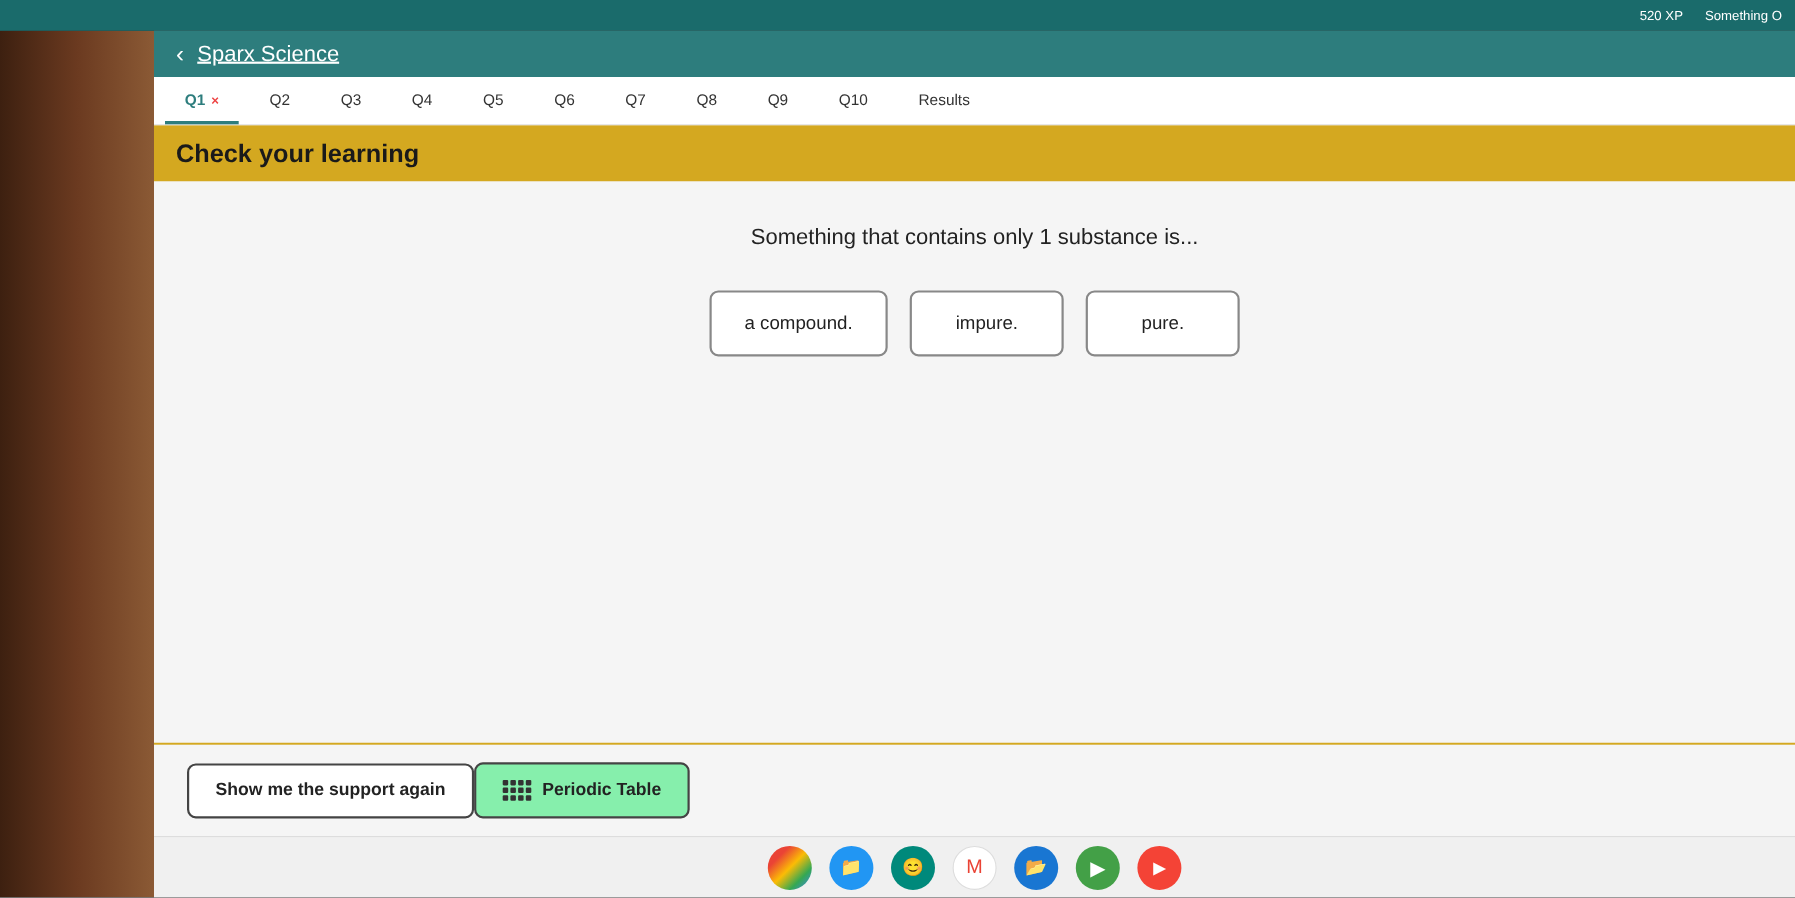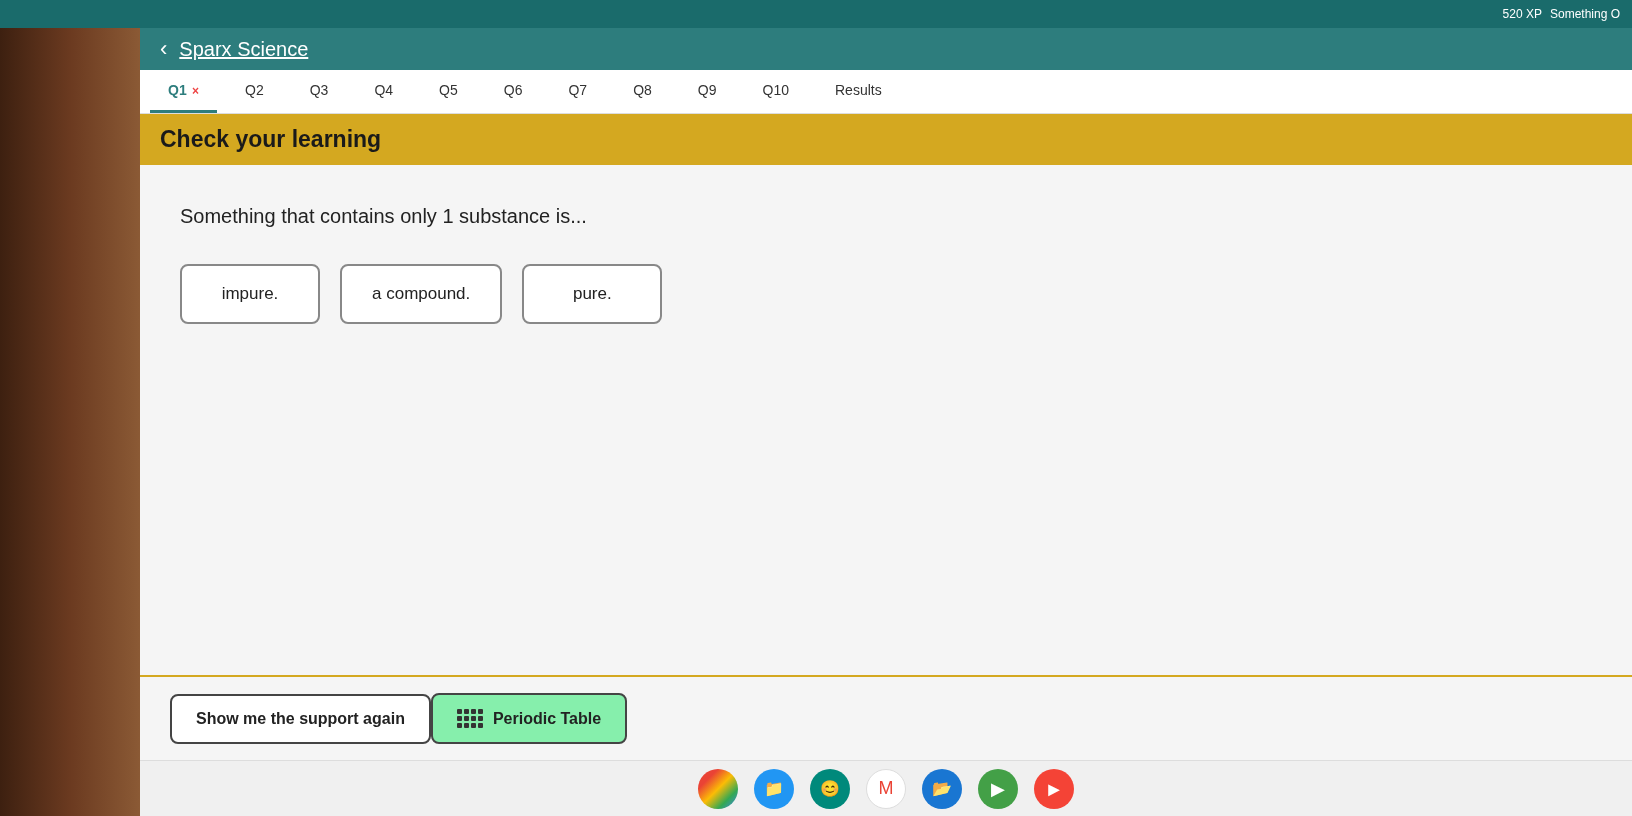--- a/index.html
+++ b/index.html
@@ -25,21 +25,21 @@
       display: flex;
       align-items: center;
       justify-content: flex-end;
       padding: 0 12px;
       flex-shrink: 0;
     }
 
     .system-bar-right {
       display: flex;
       align-items: flex-end;
-      gap: 8px;
+      gap: 20px;
       color: white;
       font-size: 12px;
     }
 
     
     .main-wrapper {
       display: flex;
       flex: 1;
       overflow: hidden;
     }
@@ -132,20 +132,21 @@
     }
 
     
     .question-area {
       flex: 1;
       background: #f5f5f5;
       padding: 40px 40px 20px 40px;
       display: flex;
       flex-direction: column;
       position: relative;
+      align-items: center;
     }
 
     .question-text {
       font-size: 20px;
       color: #222;
       margin-bottom: 36px;
       font-weight: 400;
     }
 
     .answer-options {
@@ -317,24 +318,24 @@
 
     <div class="check-banner">
       <span class="check-banner-text">Check your learning</span>
     </div>
 
     <div class="question-area">
       <p class="question-text">Something that contains only 1 substance is...</p>
 
       <div class="answer-options">
         <button class="answer-btn">
-          <span>impure.</span>
+          <span>a compound.</span>
         </button>
         <button class="answer-btn">
-          <span>a compound.</span>
+          <span>impure.</span>
         </button>
         <button class="answer-btn">
           <span>pure.</span>
         </button>
       </div>
     </div>
 
     <div class="bottom-bar">
       <button class="support-btn">
         <span>Show me the support again</span>

